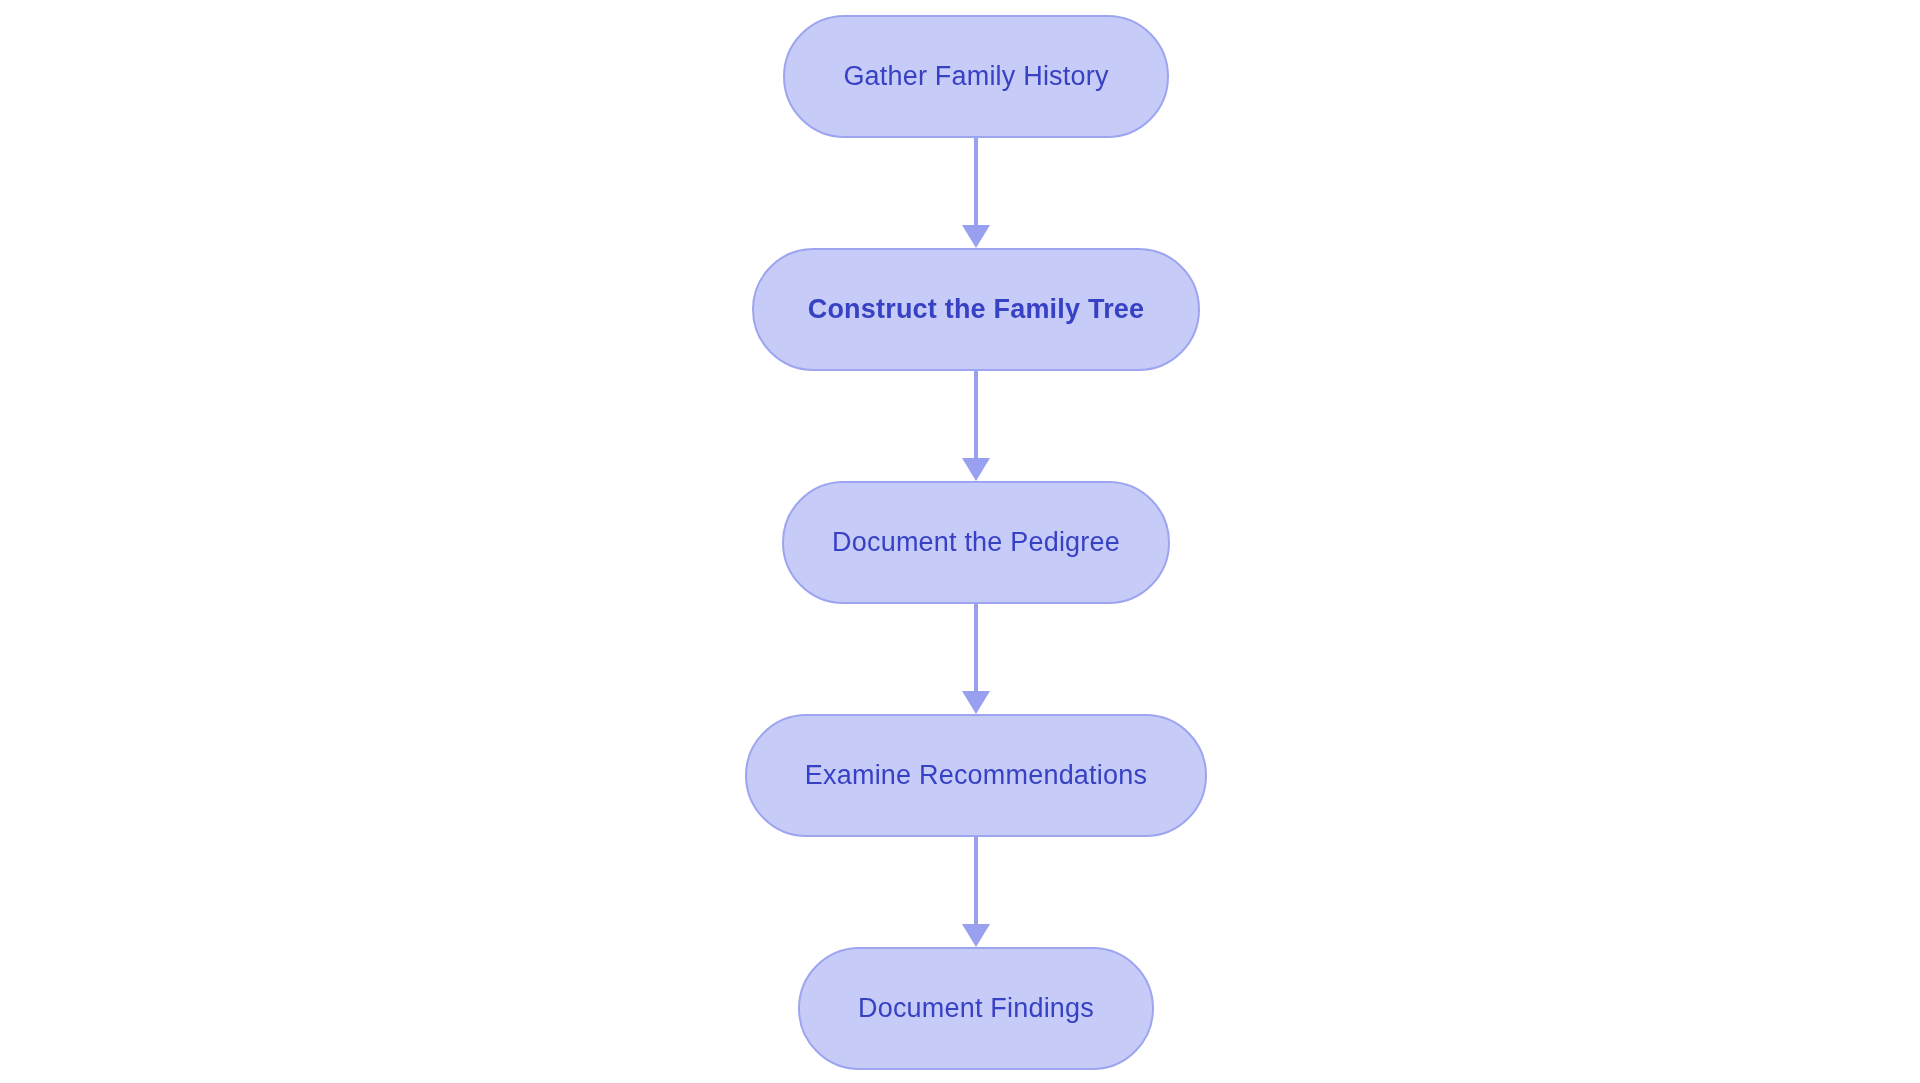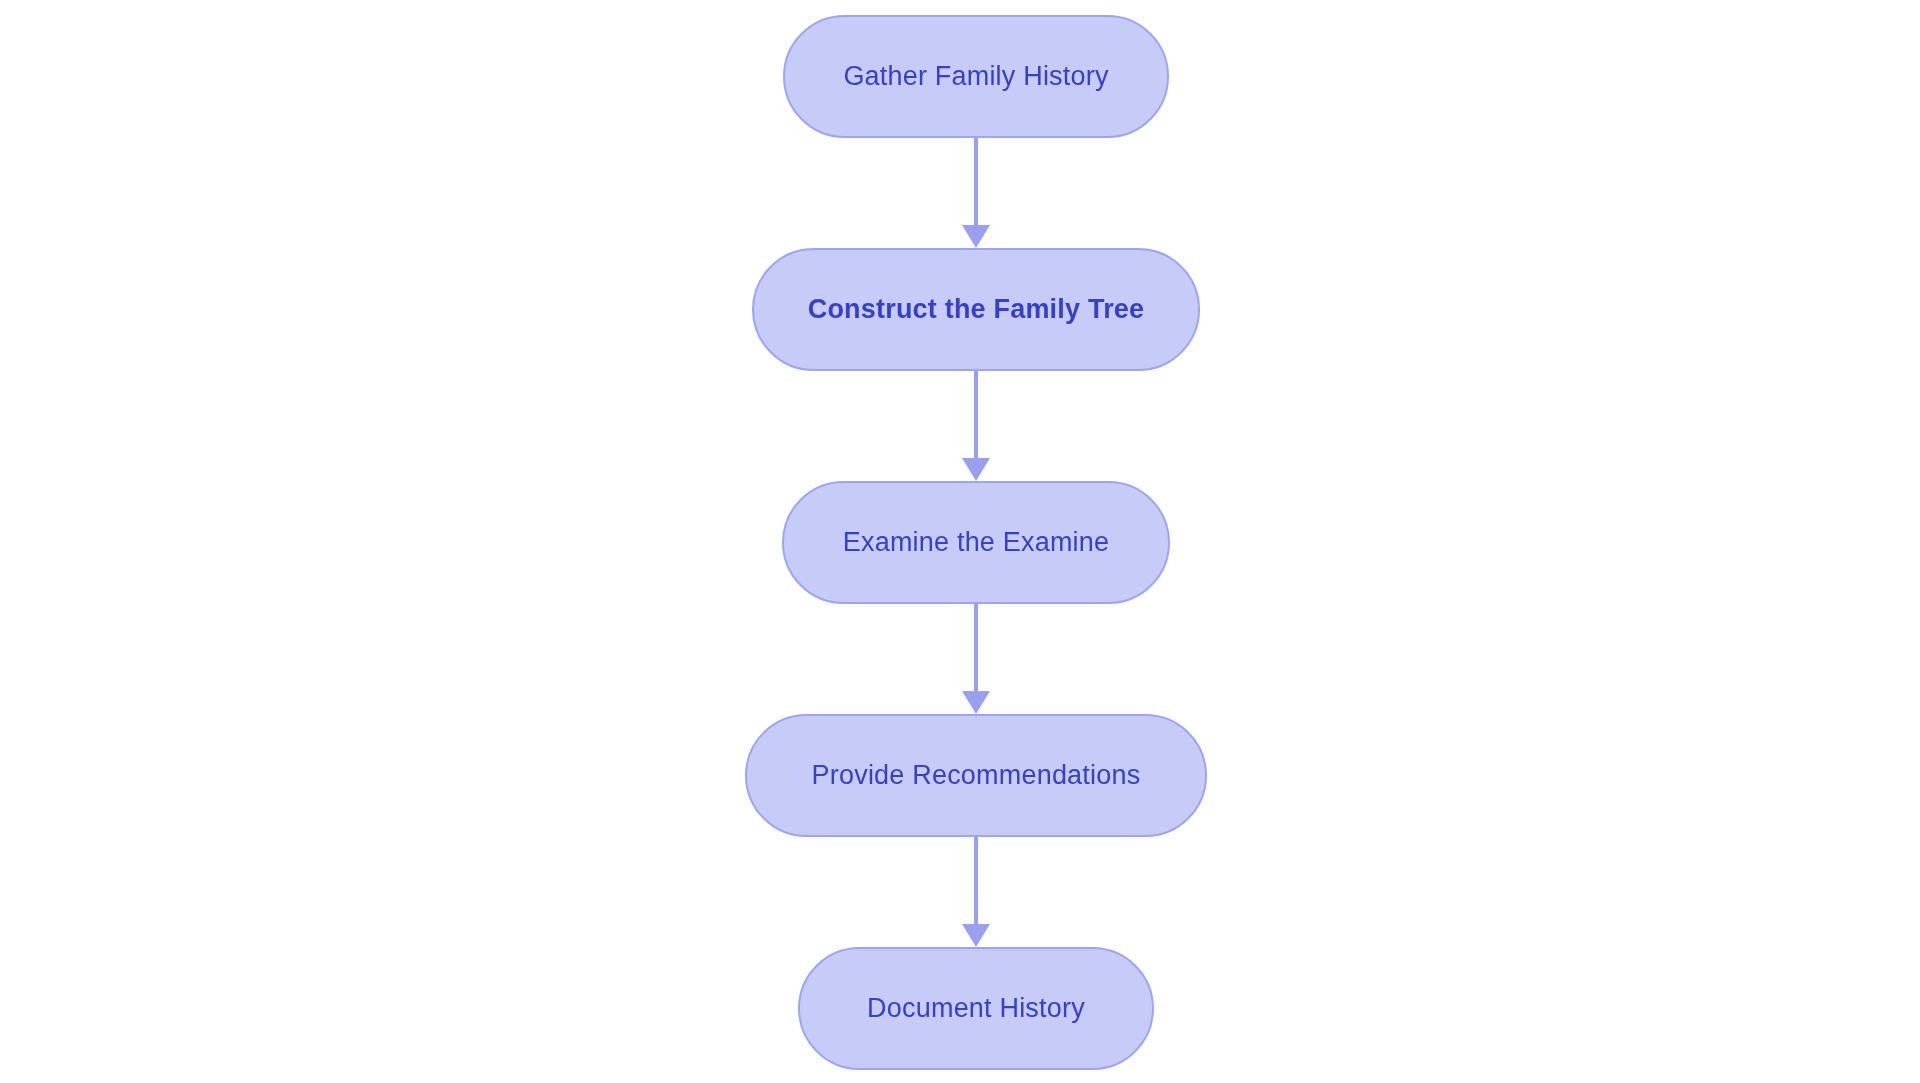--- a/index.html
+++ b/index.html
@@ -89,35 +89,35 @@
     <div class="node n2">
       <span>Construct the Family Tree</span>
     </div>
 
     <div class="arrow">
       <div class="shaft"></div>
       <div class="head"></div>
     </div>
 
     <div class="node n3">
-      <span>Examine the Examine</span>
+      <span>Document the Pedigree</span>
     </div>
 
     <div class="arrow">
       <div class="shaft"></div>
       <div class="head"></div>
     </div>
 
     <div class="node n4">
-      <span>Provide Recommendations</span>
+      <span>Examine Recommendations</span>
     </div>
 
     <div class="arrow">
       <div class="shaft"></div>
       <div class="head"></div>
     </div>
 
     <div class="node n5">
-      <span>Document History</span>
+      <span>Document Findings</span>
     </div>
 
   </div>
 </div>
 
 </body></html>

